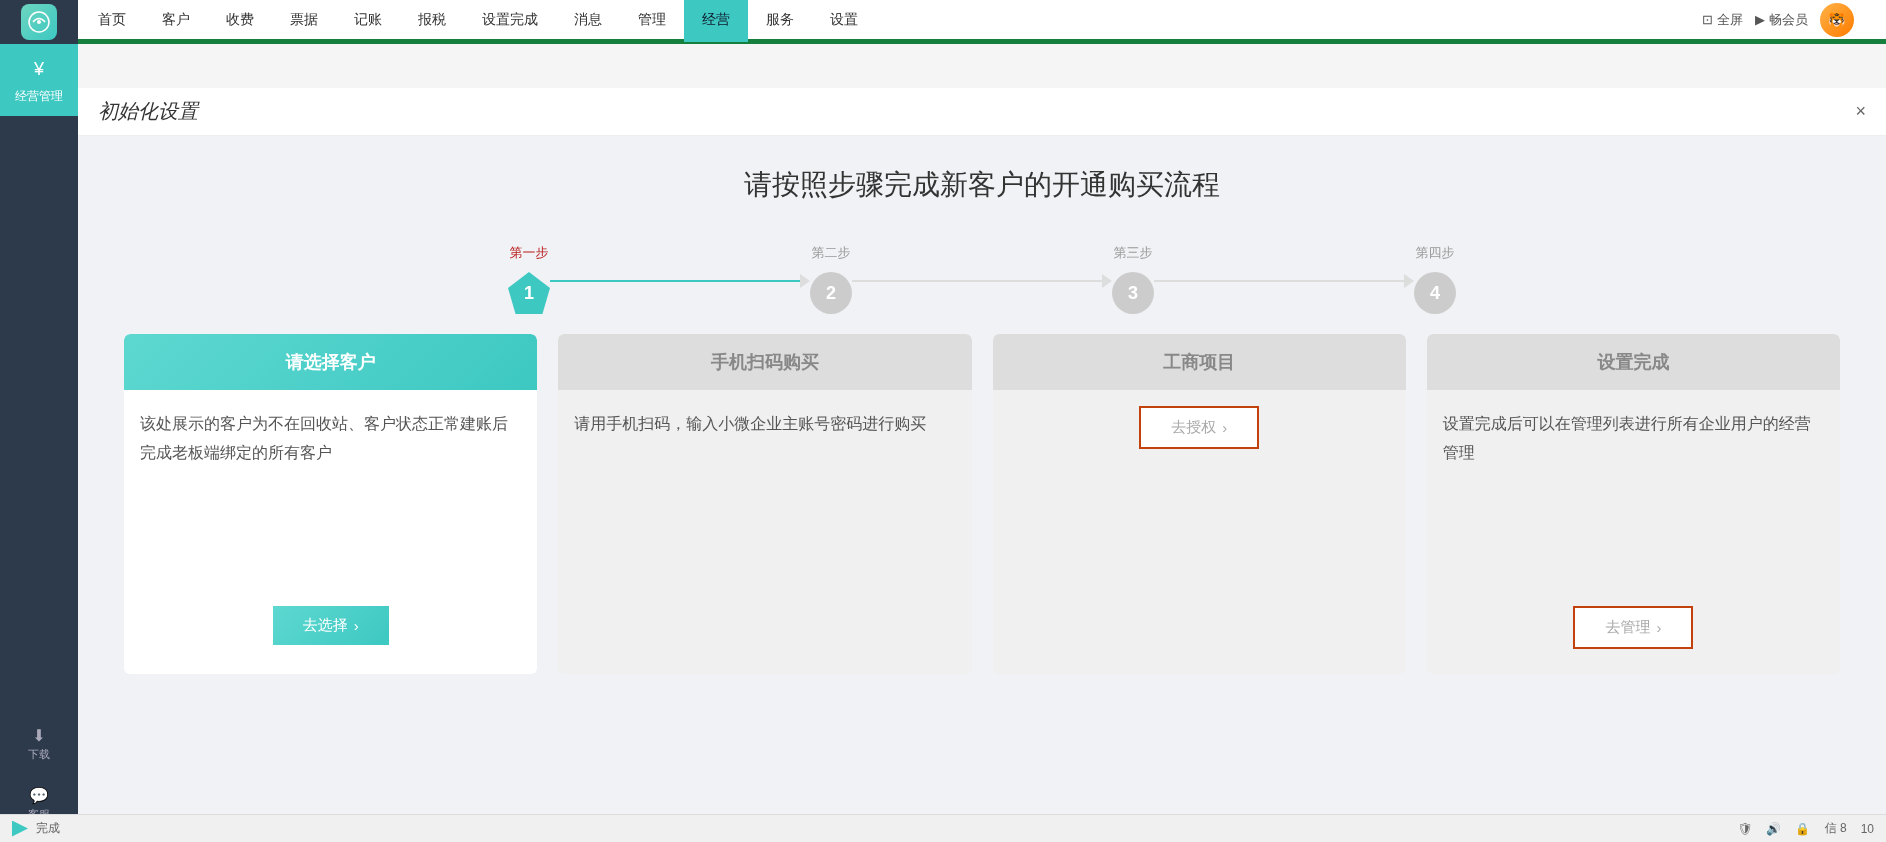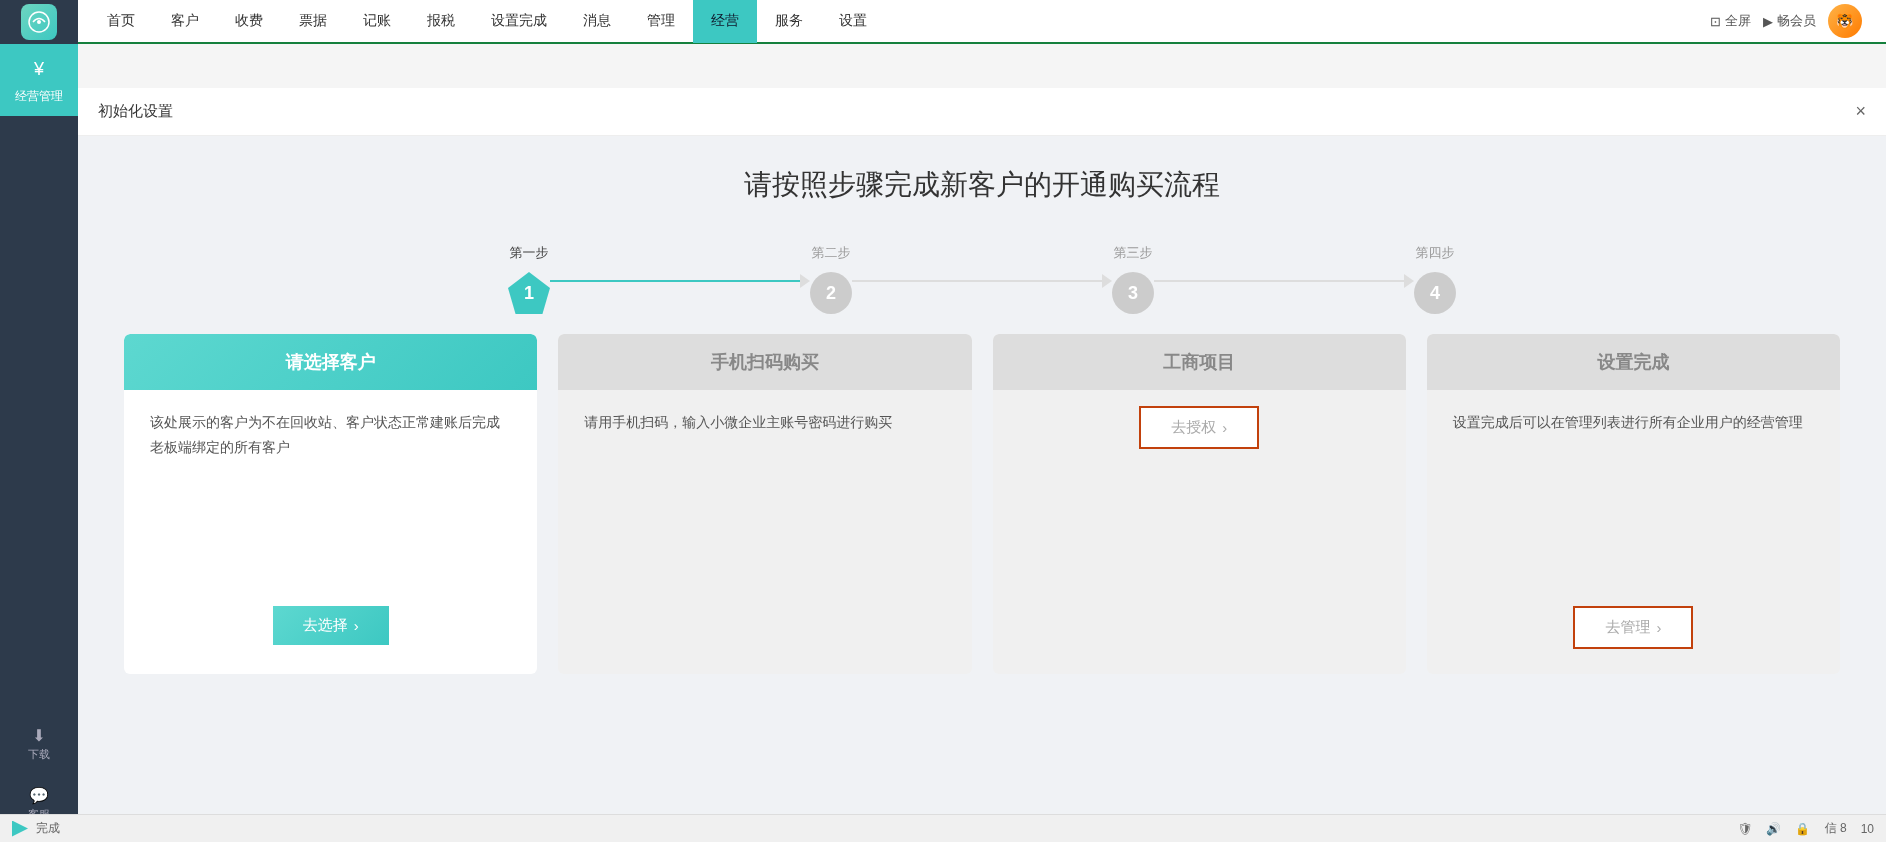--- a/index.html
+++ b/index.html
@@ -4,23 +4,22 @@
   <style>
     * { margin: 0; padding: 0; box-sizing: border-box; }
     body { font-family: 'Microsoft YaHei', Arial, sans-serif; background: #f5f5f5; width: 1886px; height: 842px; overflow: hidden; }
 
     
     .top-nav {
       background: #fff;
       height: 44px;
       display: flex;
       align-items: center;
-      border-bottom: 2px solid #15803d;
-      padding: 0 8px 0 80px;
-      margin-left: 9px;
+      border-bottom: 5px solid #15803d;
+      padding: 0 16px 0 80px;
     }
     .top-nav-items {
       display: flex;
       align-items: center;
       flex: 1;
       gap: 0;
     }
     .nav-item {
       padding: 0 18px;
       height: 44px;
@@ -129,22 +128,23 @@
     .page-header {
       background: #fff;
       padding: 0 20px;
       height: 48px;
       display: flex;
       align-items: center;
       justify-content: space-between;
       border-bottom: 1px solid #eee;
     }
     .page-title {
-      font-size: 15px;
+      font-size: 20px;
       color: #333;
+      font-style: italic;
     }
     .close-btn {
       cursor: pointer;
       font-size: 18px;
       color: #666;
     }
 
     
     .wizard-area {
       padding: 30px 40px;
@@ -172,21 +172,21 @@
       flex-direction: column;
       align-items: center;
       position: relative;
     }
     .step-label {
       font-size: 13px;
       color: #999;
       margin-bottom: 10px;
     }
     .step-label.active {
-      color: #404040;
+      color: #b91c1c;
     }
     .step-circle {
       width: 42px;
       height: 42px;
       border-radius: 50%;
       background: #ccc;
       color: #fff;
       display: flex;
       align-items: center;
       justify-content: center;
@@ -254,22 +254,22 @@
     }
     .card-header.active {
       background: linear-gradient(135deg, #5dd8d0, #3dc8c2);
       color: #fff;
     }
     .card-header.inactive {
       background: #ddd;
       color: #888;
     }
     .card-body {
-      padding: 20px 26px;
-      font-size: 14px;
+      padding: 20px 16px;
+      font-size: 16px;
       color: #555;
       line-height: 1.8;
       min-height: 200px;
     }
     .card-footer {
       padding: 16px 20px 20px;
       display: flex;
       justify-content: center;
     }
     .btn-action {

